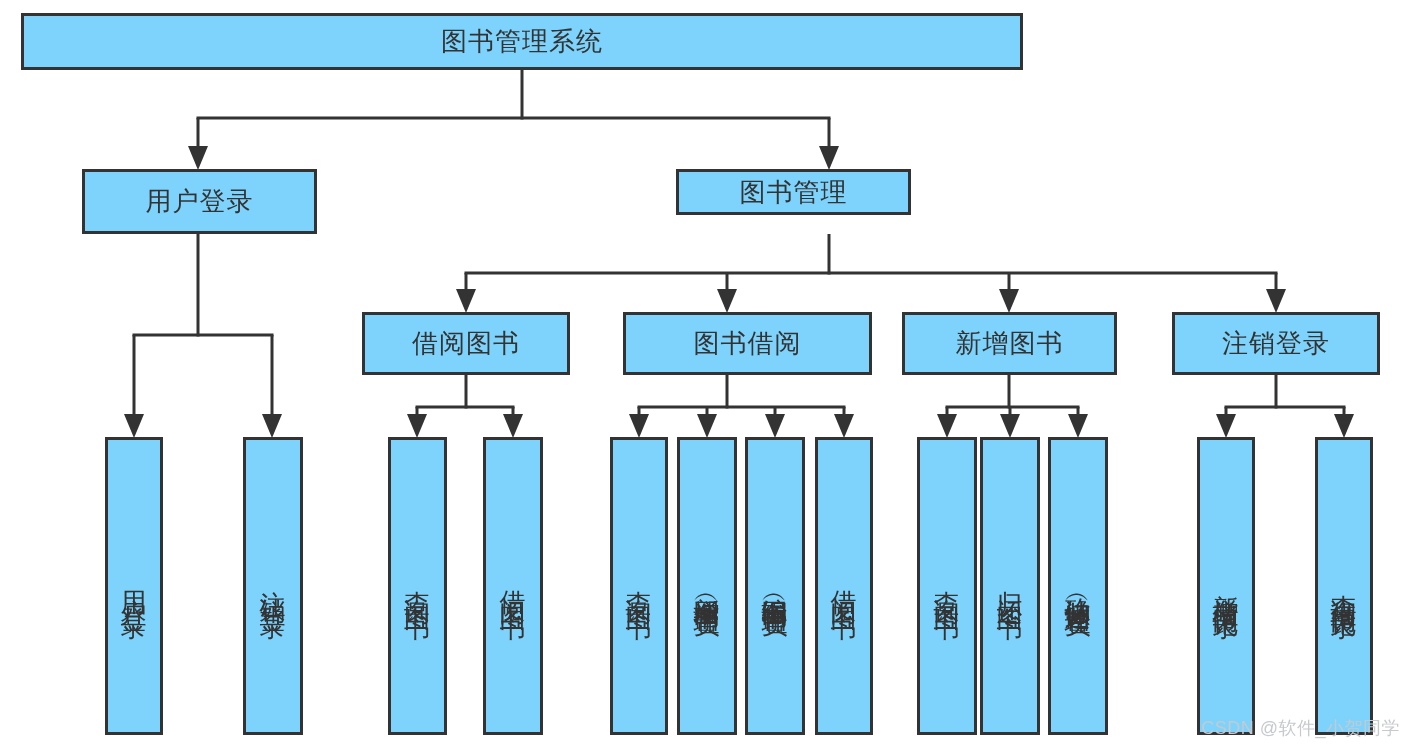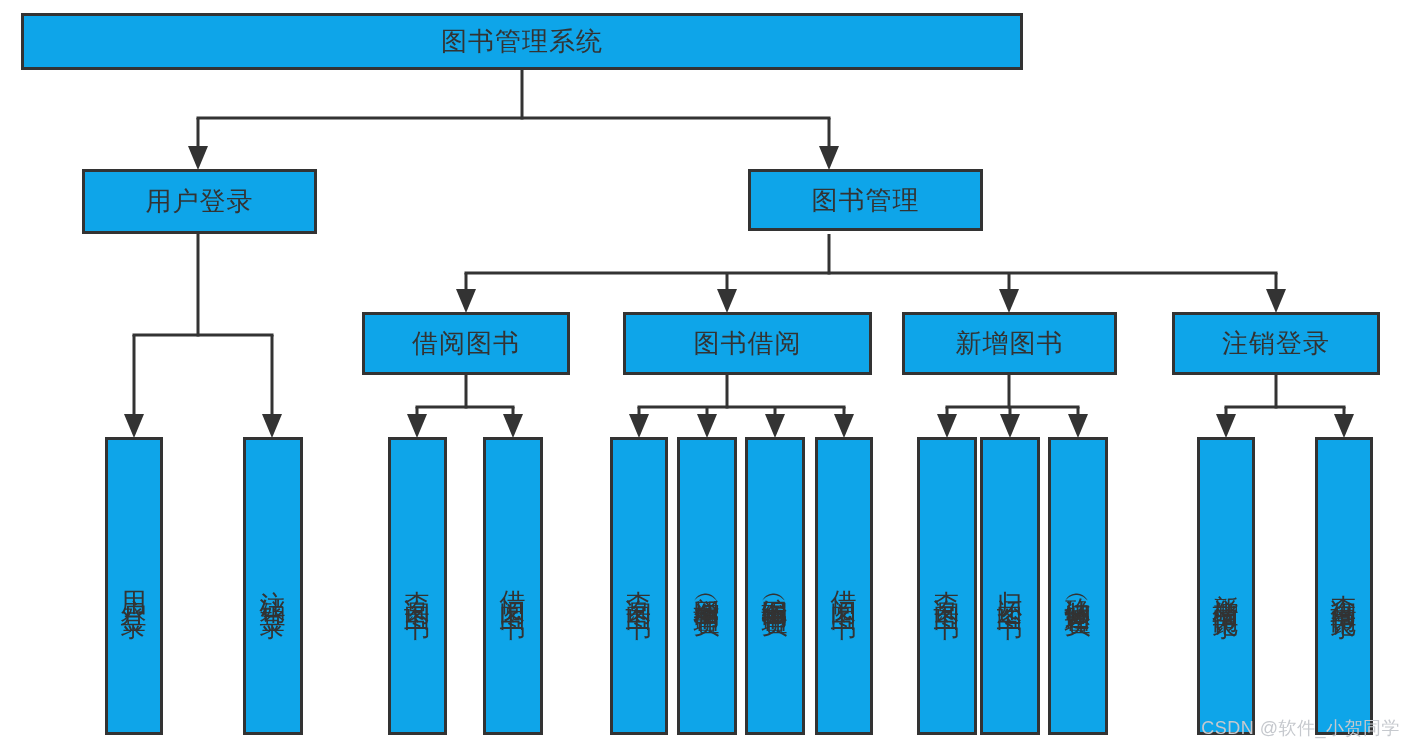--- a/index.html
+++ b/index.html
@@ -20,21 +20,21 @@
     stroke: currentColor;
     stroke-width: 3;
   }
   #connectors .heads polygon {
     fill: currentColor;
     stroke: none;
   }
   .box {
     position: absolute;
     box-sizing: border-box;
-    background: #0ea5e9;
+    background: #7dd3fc;
     border: 3px solid var(--line-color, #333333);
     display: flex;
     align-items: center;
     justify-content: center;
     color: var(--text-color, #333333);
   }
   .hnode {
     font-size: 26px;
     letter-spacing: 1px;
     white-space: nowrap;
@@ -131,21 +131,21 @@
       <polygon points="1000,414 1020,414 1010,438"></polygon>
       <polygon points="1068,414 1088,414 1078,438"></polygon>
       <polygon points="1216,414 1236,414 1226,438"></polygon>
       <polygon points="1334,414 1354,414 1344,438"></polygon>
     </g>
   </svg>
 
   <div class="box hnode" style="left:21px;top:13px;width:1002px;height:57px">图书管理系统</div>
 
   <div class="box hnode" style="left:82px;top:169px;width:235px;height:65px">用户登录</div>
-  <div class="box hnode" style="left:748px;top:169px;width:235px;height:62px">图书管理</div>
+  <div class="box hnode" style="left:676px;top:169px;width:235px;height:46px">图书管理</div>
 
   <div class="box hnode" style="left:362px;top:312px;width:208px;height:63px">借阅图书</div>
   <div class="box hnode" style="left:623px;top:312px;width:249px;height:63px">图书借阅</div>
   <div class="box hnode" style="left:902px;top:312px;width:215px;height:63px">新增图书</div>
   <div class="box hnode" style="left:1172px;top:312px;width:208px;height:63px">注销登录</div>
 
   <div class="box leaf" style="left:105px;width:58px">
     <span class="vtext ls-l">用户登录</span>
   </div>
   <div class="box leaf" style="left:243px;width:60px">

